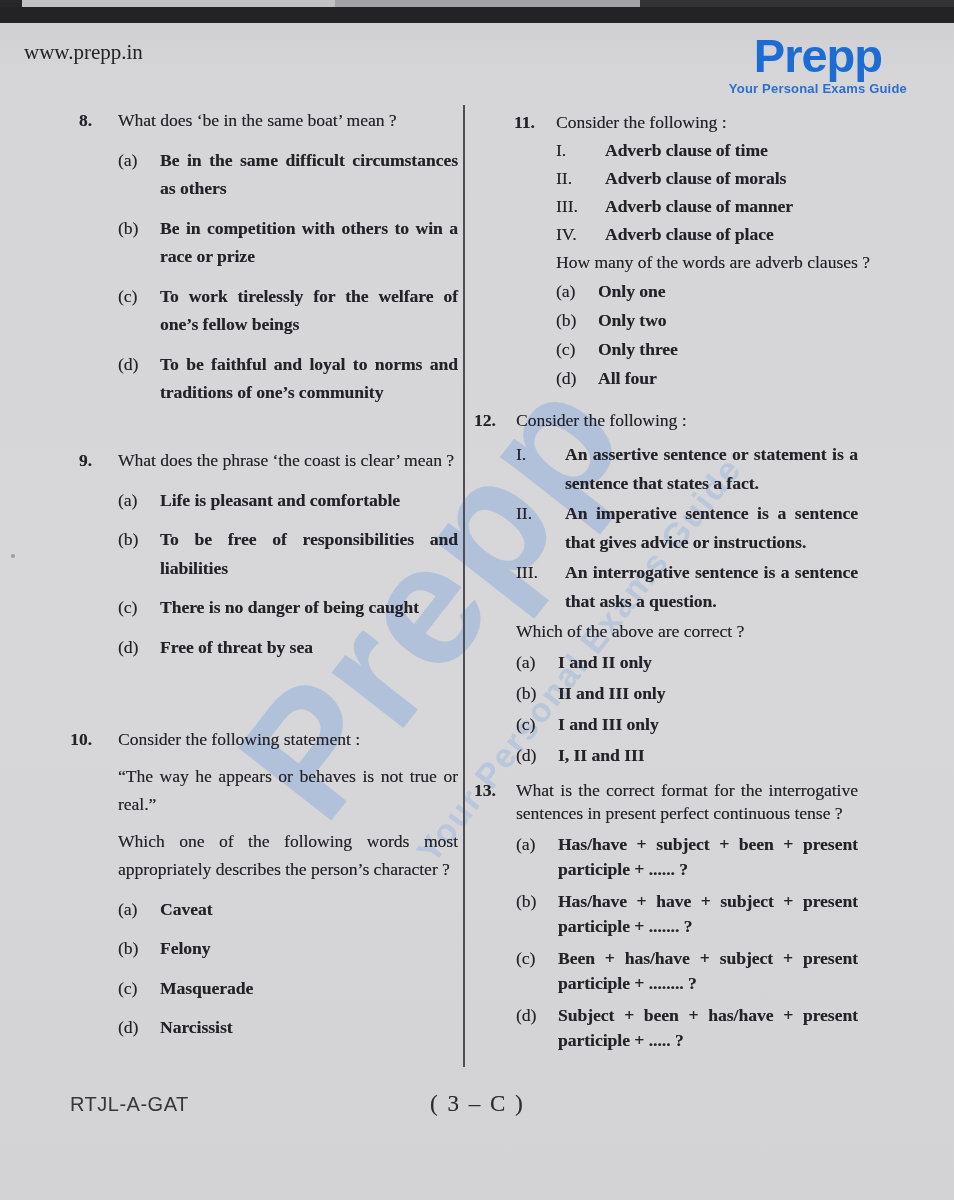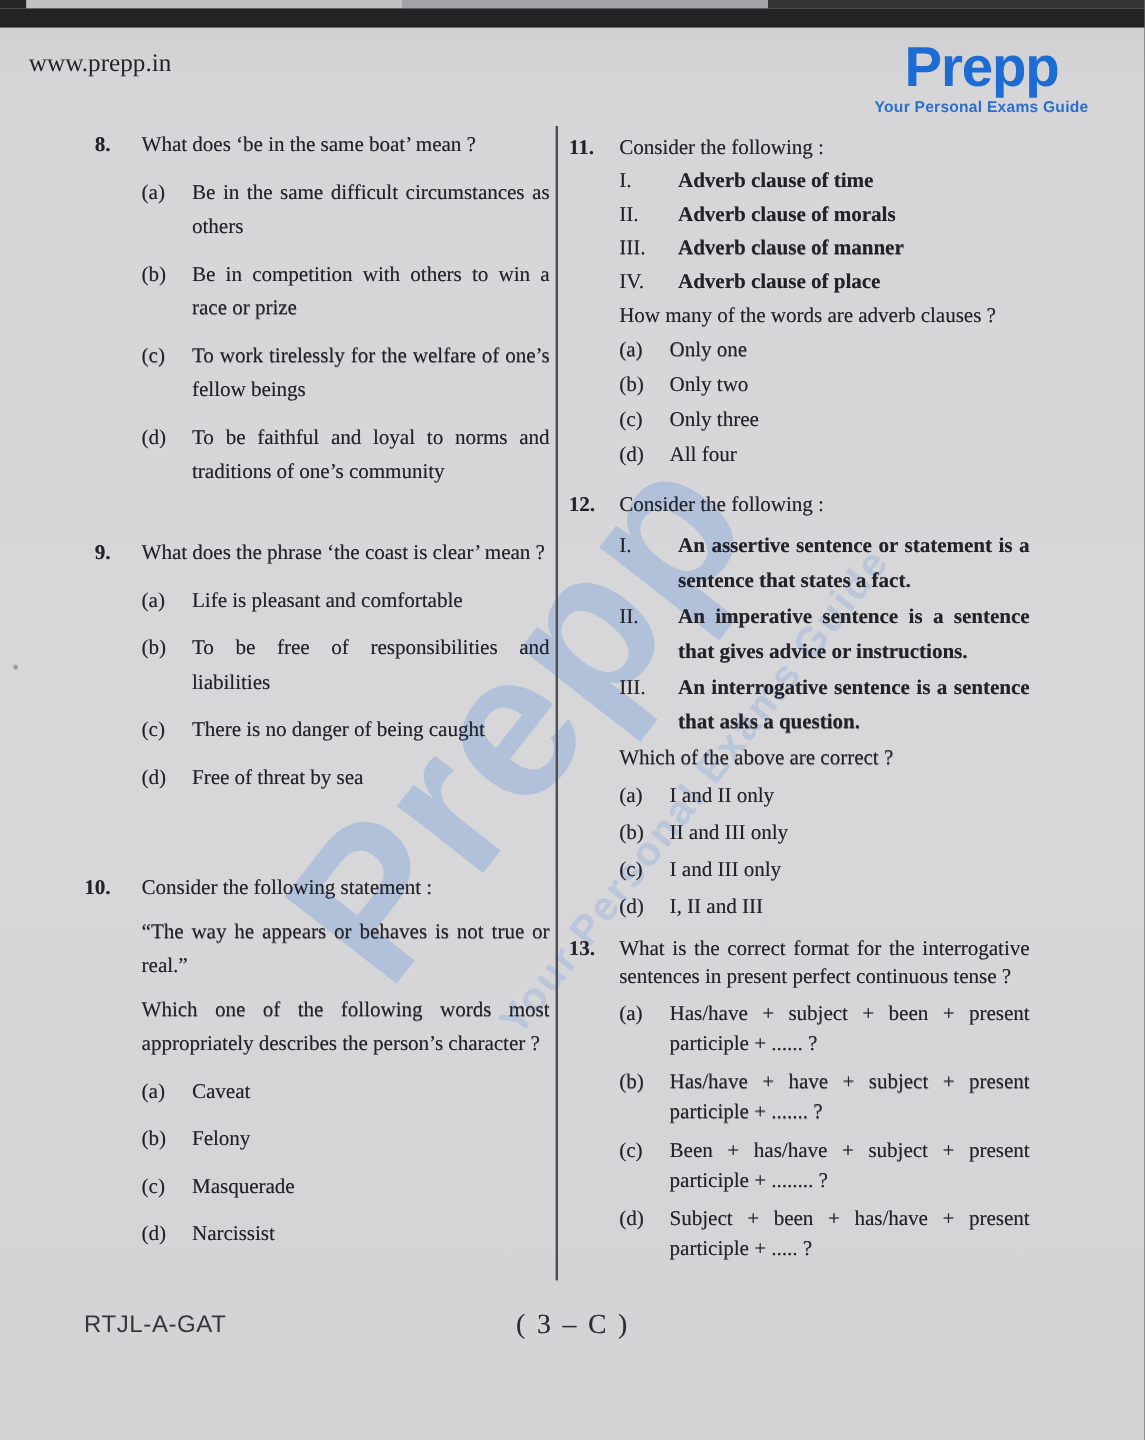--- a/index.html
+++ b/index.html
@@ -33,35 +33,35 @@
 
   .divider { position:absolute; left:463px; top:105px; width:2px; height:962px; background:#4d4d52; z-index:1; }
   .artifact-dot { position:absolute; left:11px; top:554px; width:4px; height:4px; border-radius:50%; background:rgba(70,70,82,0.4); }
 
   .question { position:absolute; z-index:1; text-shadow:0.2px 0.2px 0.3px rgba(25,25,35,0.45); }
   .q-row, .opt, .ritem { display:flex; align-items:flex-start; }
   .q-num { flex:none; width:28px; text-align:right; font-weight:700; }
   .q-gap { flex:none; width:26px; }
   .q-body { flex:1; text-align:justify; }
   .opt-letter { flex:none; width:42px; }
-  .opt-text { flex:1; text-align:justify; }
+  .opt-text { flex:1; text-align:justify;font-weight:bold; }
   .ritem-label { flex:none; width:49px; }
   .ritem-text { flex:1; text-align:justify;font-weight:bold; }
   .indent { padding-left:54px; }
   .r .indent { padding-left:42px; }
 
   
   .l { left:64px; width:394px; font-size:17.5px; line-height:28.5px; }
   .l .opt { margin-top:11px; }
   .q10-statement { margin-top:8px; text-align:justify; }
   .q10-prompt { margin-top:8px; text-align:justify; }
 
   
   .r { left:474px; width:384px; font-size:17.5px; }
-  .q11 { line-height:28px; }
+  .q11 { line-height:28px;margin-left:40px; }
   .q11 .opt { margin-top:1px; }
   .q12 { line-height:29.5px; }
   .q12 .ritem.first { margin-top:4px; }
   .q12 .opt { margin-top:1.5px; }
   .q13 { line-height:23px; }
   .q13 .opt { line-height:25px; margin-top:7px; }
   .r .q-num { width:30px; text-align:left; }
   .r .q-gap { width:12px; }
 
   .q8 { top:106px; } .q9 { top:446px; } .q10 { top:725px; }

